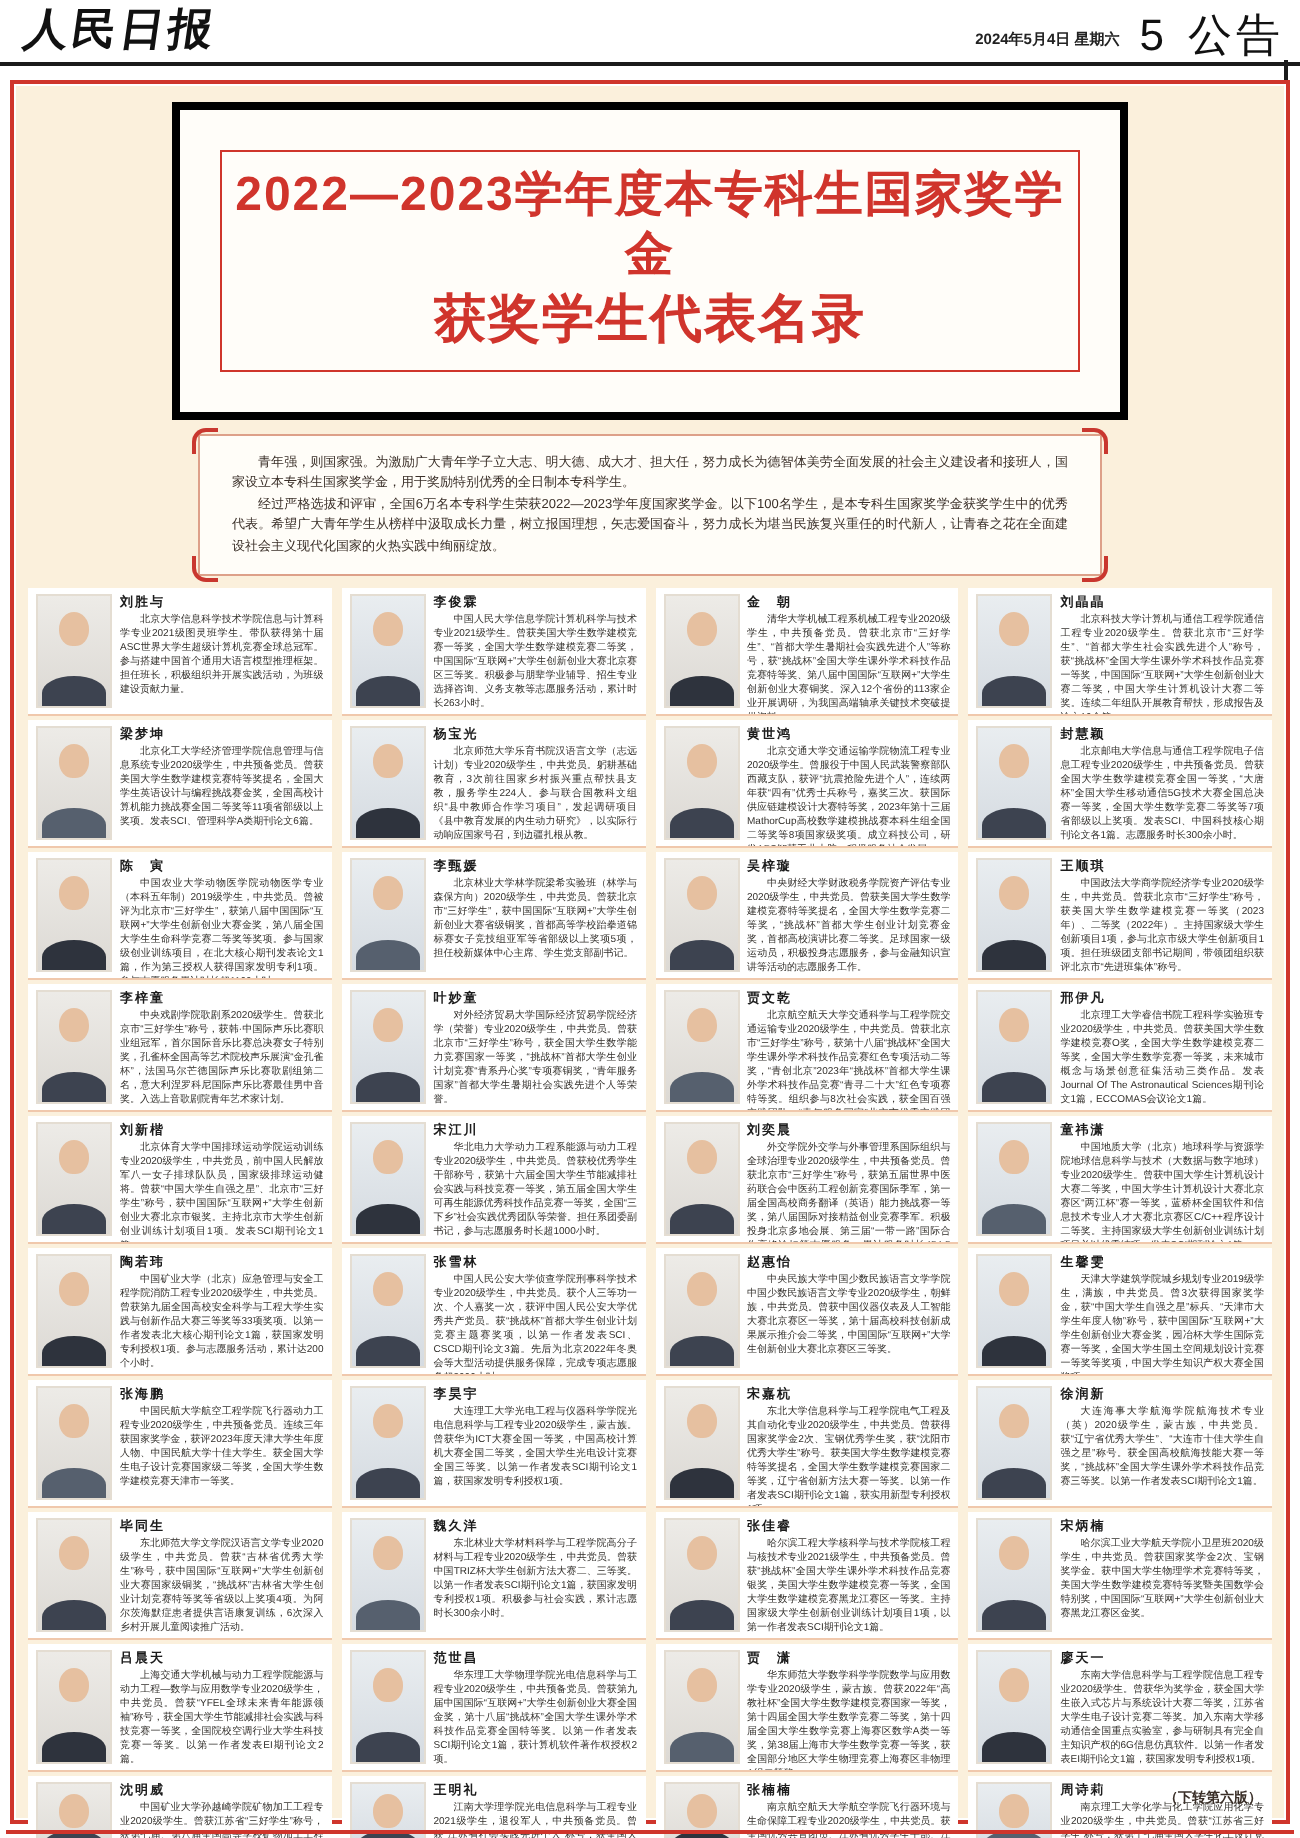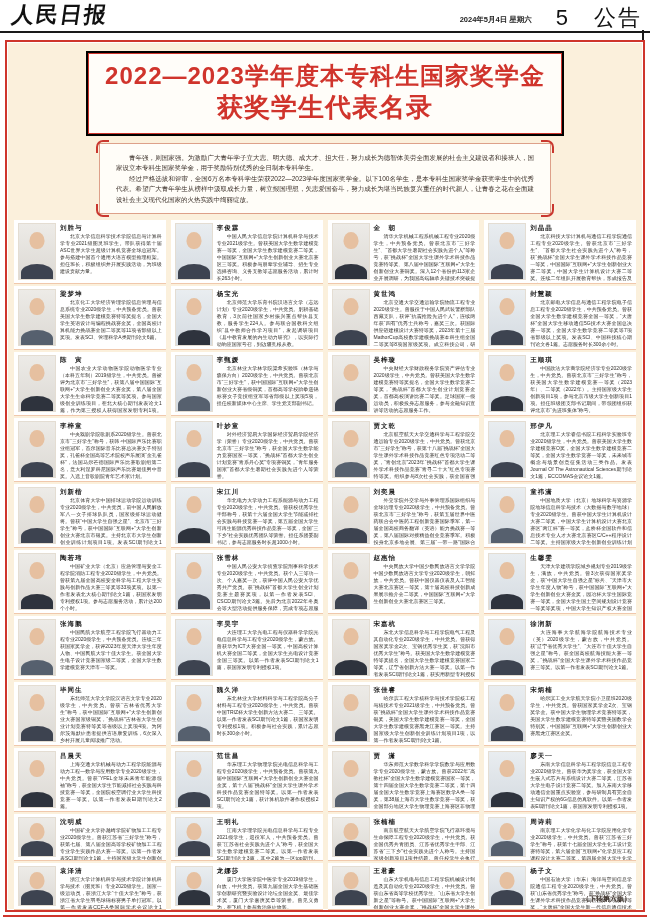--- a/index.html
+++ b/index.html
@@ -4,31 +4,31 @@
 <style>
   * { margin:0; padding:0; box-sizing:border-box; }
   body { background:#888; font-family:"Liberation Sans", sans-serif; }
   .page { position:relative; width:650px; height:919px; margin:0 auto; background:#fff; overflow:hidden; }
 
   
   .header { position:absolute; top:0; left:0; right:0; height:33px; padding:0 8px 0 12px;
             display:flex; align-items:flex-end; justify-content:space-between; border-bottom:2px solid #1a1a1a; }
   .brand { font-family:"DejaVu Serif", serif; font-weight:bold; font-size:22px; color:#111;
            transform:skewX(-8deg); letter-spacing:2px; padding-bottom:1px; }
-  .header-right { display:flex; align-items:flex-end; gap:24px; padding-bottom:2px; }
+  .header-right { display:flex; align-items:flex-end; gap:10px; padding-bottom:2px; }
   .date { font-size:7.5px; color:#222; padding-bottom:4px; font-weight:bold; }
   .pageno { font-size:22px; color:#111; font-weight:normal; letter-spacing:2px; line-height:1; }
   .corner-tick { position:absolute; right:6px; top:30px; width:0; height:14px; border-right:2px solid #1a1a1a; }
 
   
   .board { position:absolute; top:40px; left:5px; right:5px; bottom:7px;
            background:#fbf0dc; border:2px solid #cf352c; box-shadow:0 0 0 1px #fff inset; }
   .page-bottom-line { position:absolute; left:3px; right:3px; bottom:2px; border-bottom:2px solid #cf352c; }
 
-  .title-box { width:478px; margin:9px auto 0; border:2px solid #000000; background:#fffdf9; padding:0; }
+  .title-box { width:478px; margin:9px auto 0; border:4px solid #000000; background:#fffdf9; padding:20px; }
   .title-inner { border:1px solid #cf352c; padding:7px 4px 9px; text-align:center; }
   .title-line { color:#d0342c; font-weight:bold; font-size:24px; line-height:1.25; letter-spacing:1px; }
   .title-line.second { font-size:26px; }
 
   .intro-box { position:relative; width:452px; margin:7px auto 6px; background:#fffdf8;
                border:1px solid #dda089; padding:9px 16px 8px; }
   .orn { position:absolute; width:13px; height:13px; border:2px solid #c9372f; }
   .orn.tl { top:-4px; left:-4px; border-right:none; border-bottom:none; border-radius:7px 0 0 0; }
   .orn.tr { top:-4px; right:-4px; border-left:none; border-bottom:none; border-radius:0 7px 0 0; }
   .orn.bl { bottom:-4px; left:-4px; border-right:none; border-top:none; border-radius:0 0 0 7px; }

